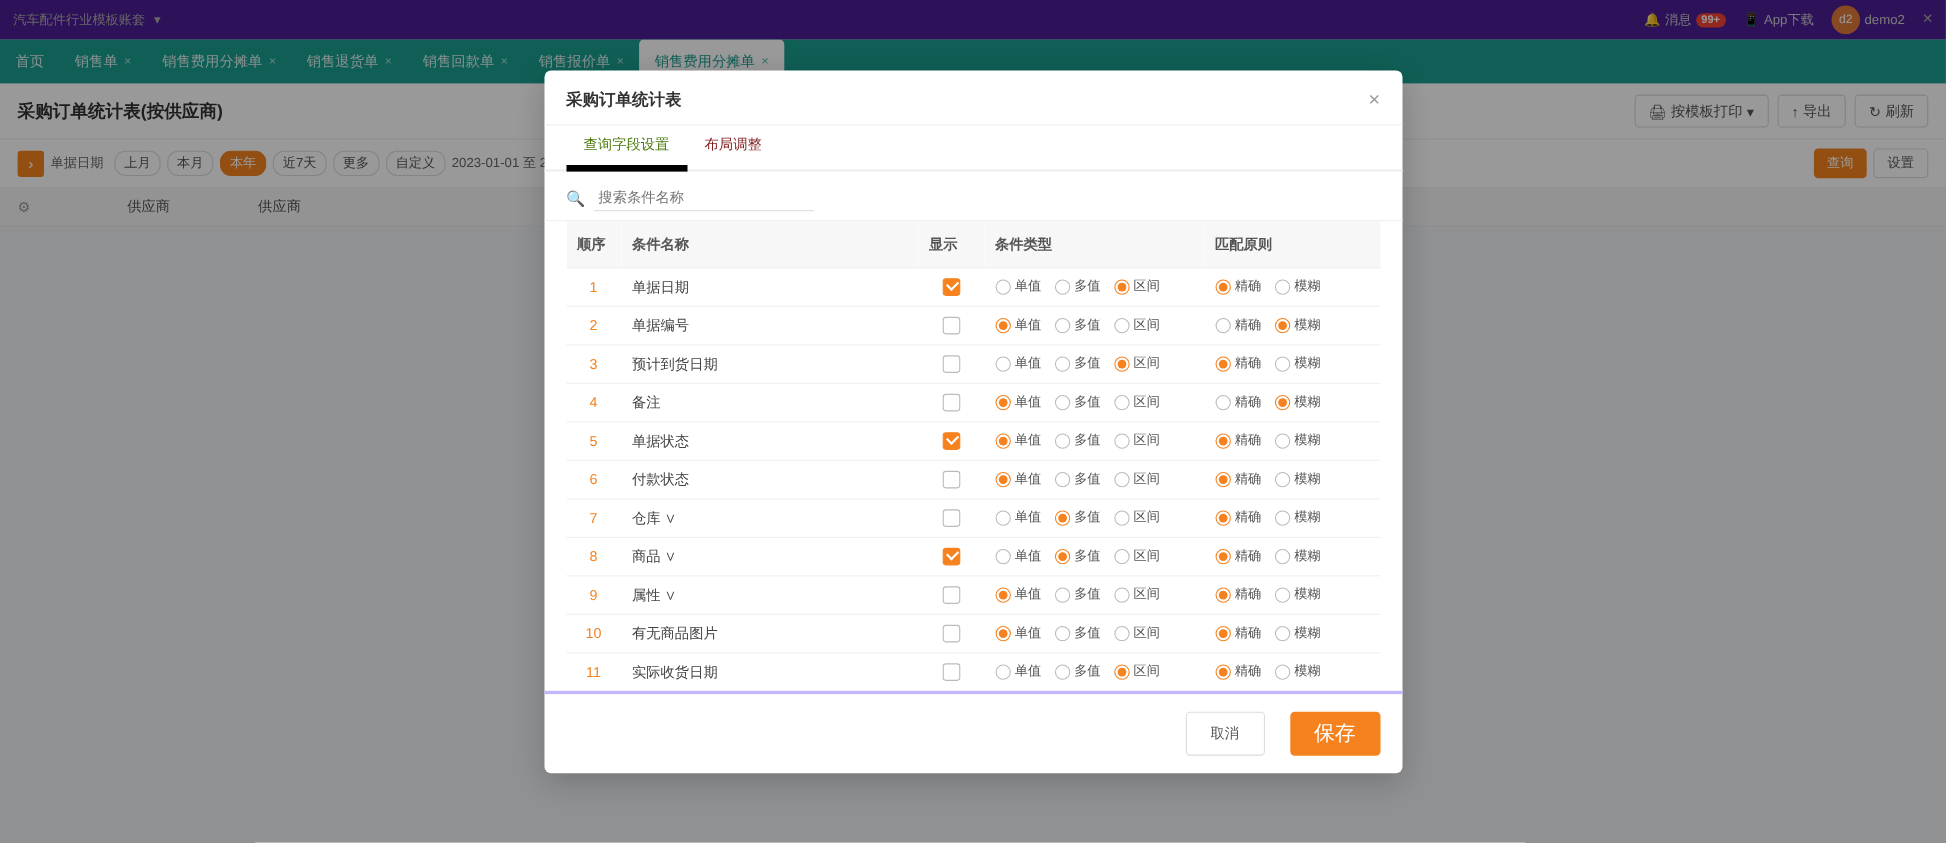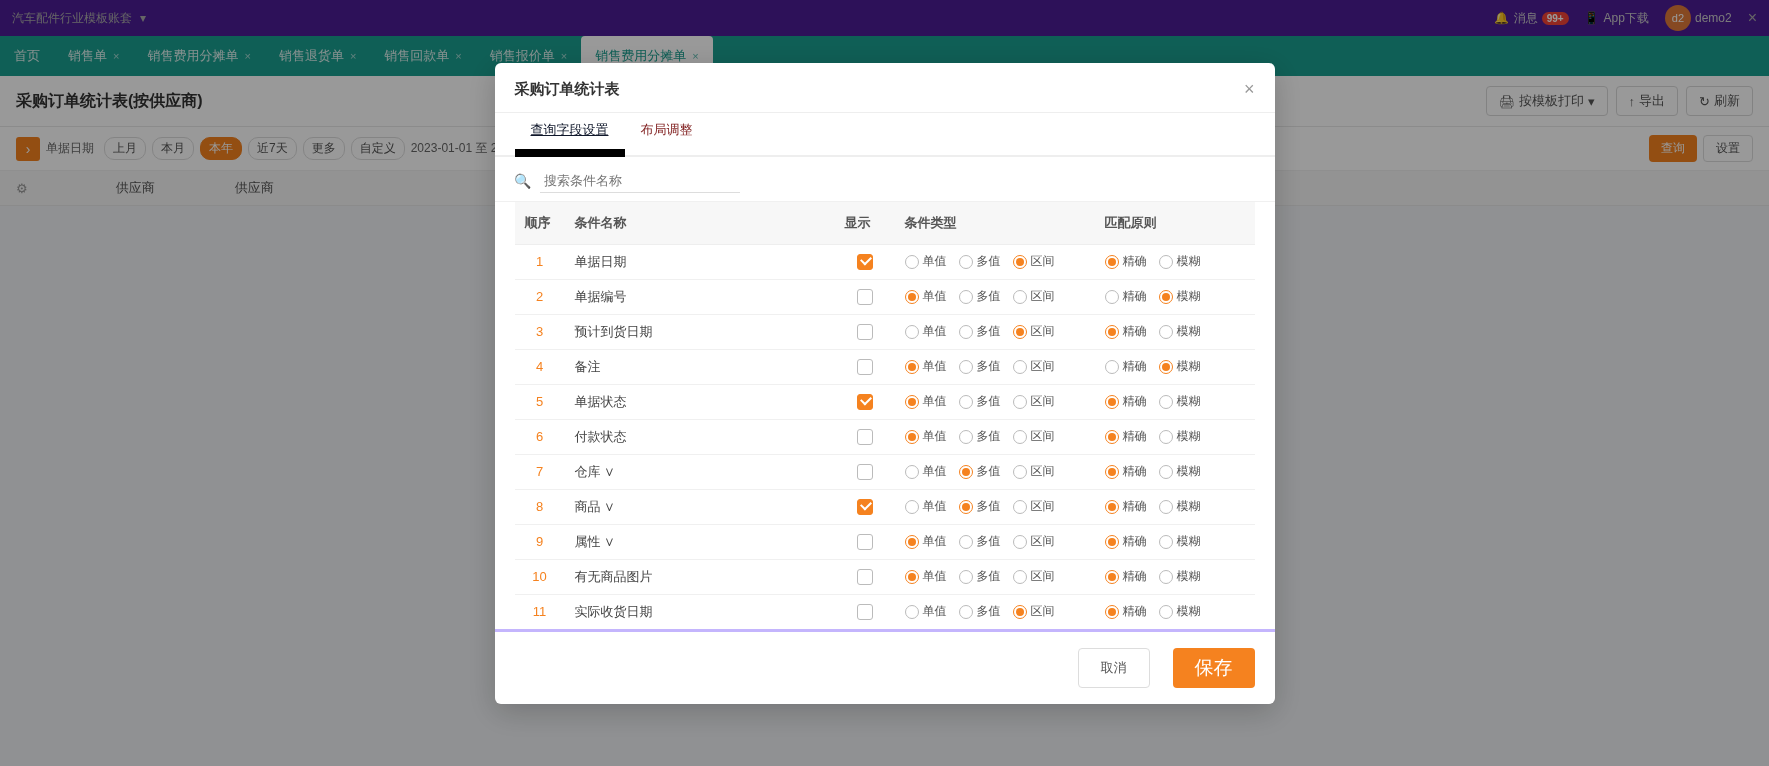--- a/index.html
+++ b/index.html
@@ -150,24 +150,23 @@
     }
     .dialog-tab {
       padding: 10px 16px;
       cursor: pointer;
       font-size: 13px;
       color: #7f1d1d;
       border-bottom: 2px solid transparent;
       margin-bottom: -2px;
     }
     .dialog-tab.active {
-      color: #0f172a;
-      border-bottom: 8px solid #000000;
+      color: #4d7c0f;
+      border-bottom: 6px solid #000000;
       font-weight: 500;
-      text-decoration: underline;
     }
 
     
     .dialog-search {
       padding: 12px 20px 8px 20px;
       display: flex;
       align-items: center;
       gap: 8px;
       border-bottom: 1px solid #f0f0f0;
     }

